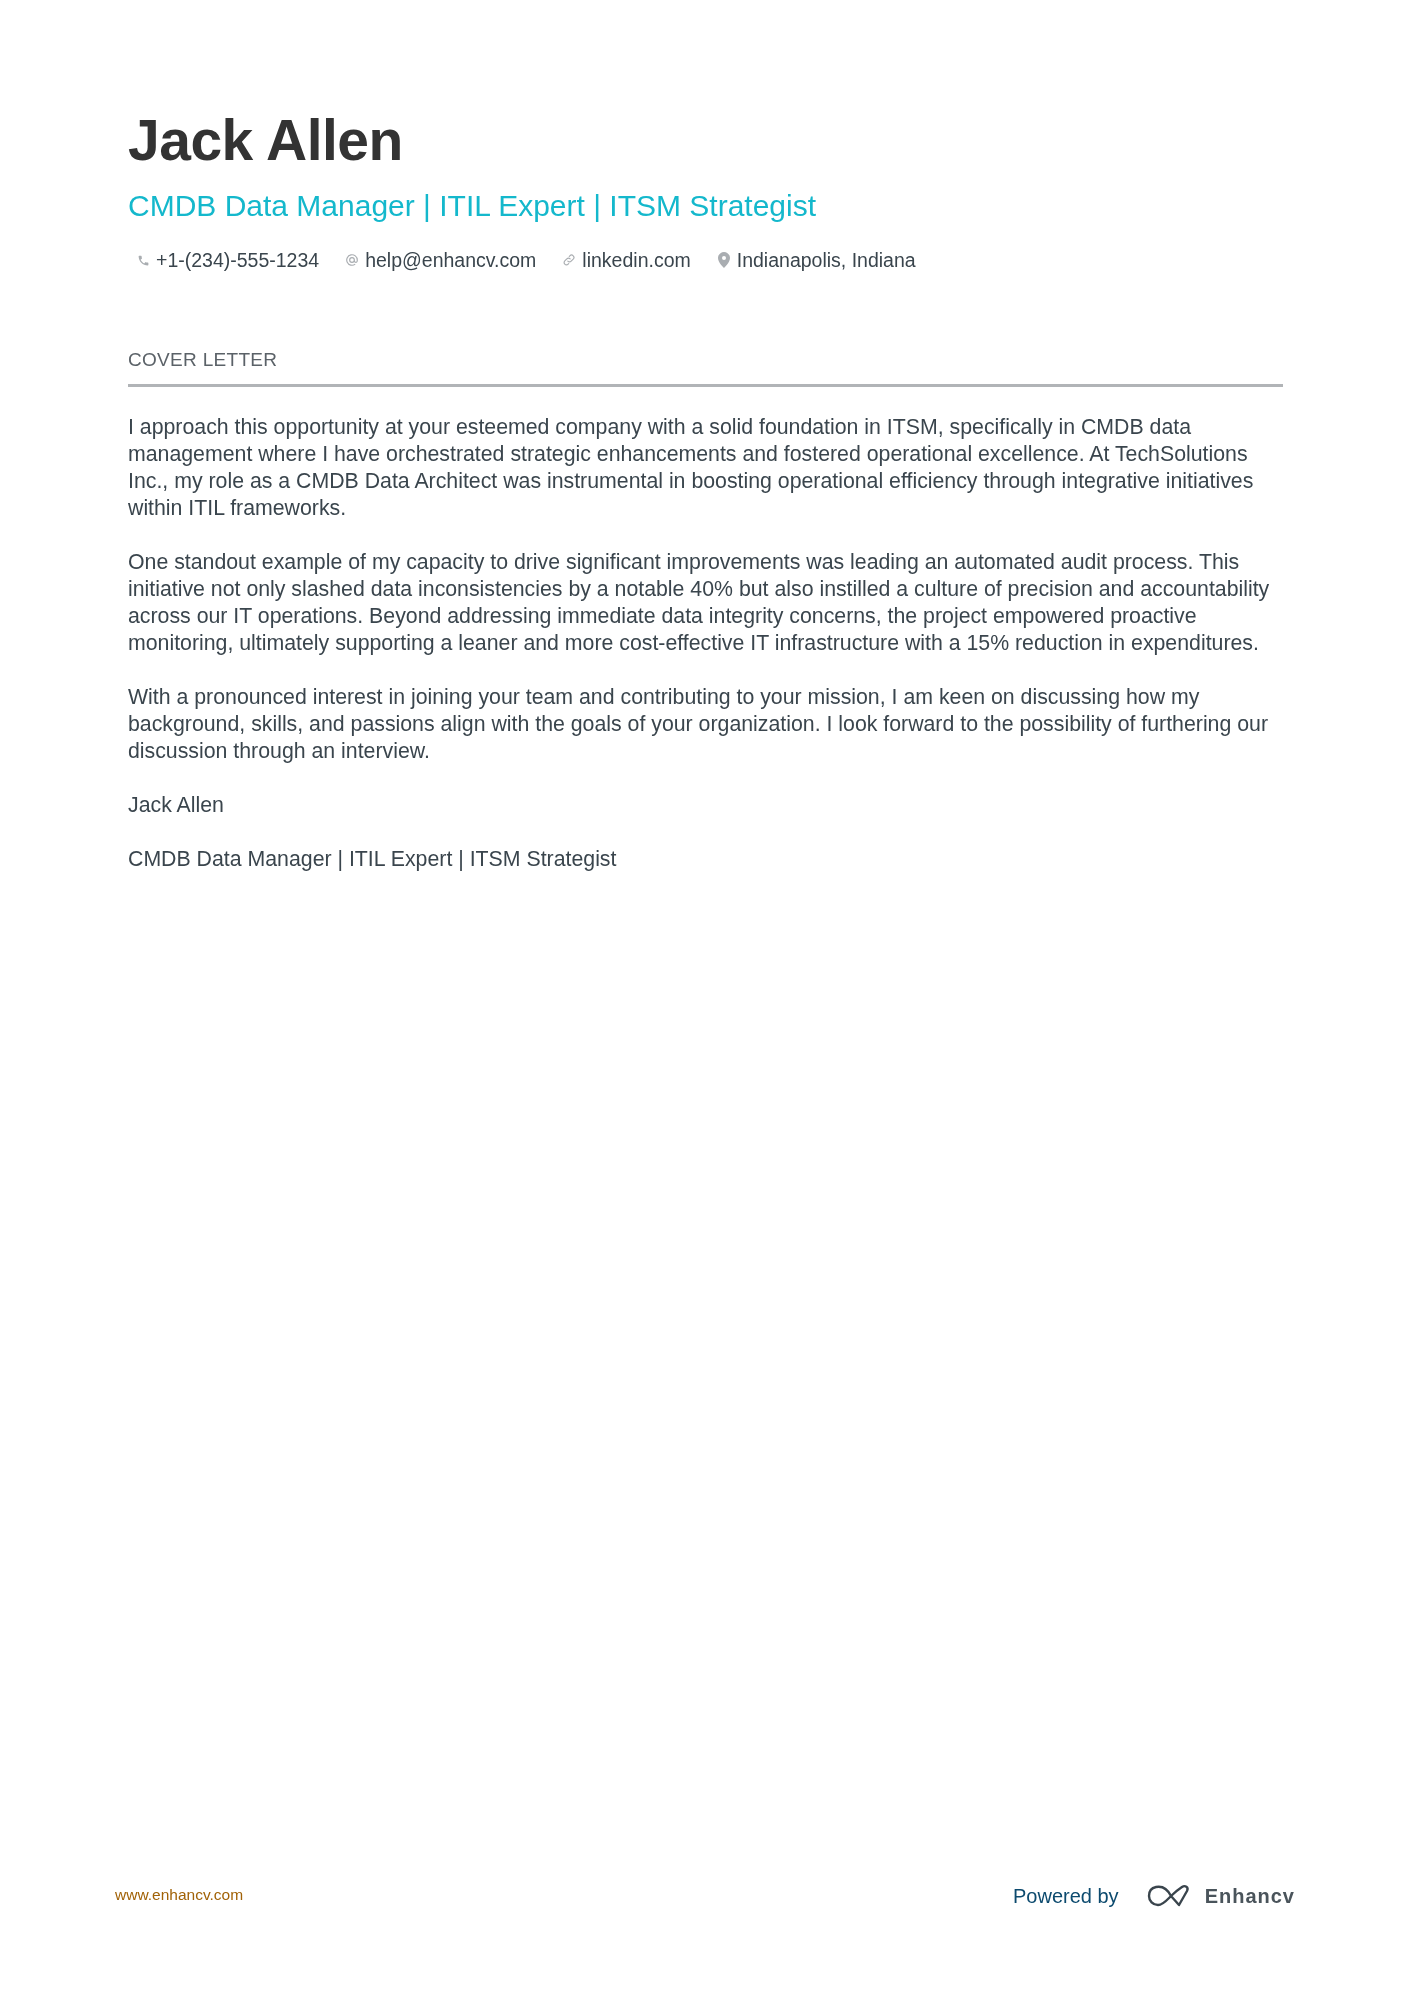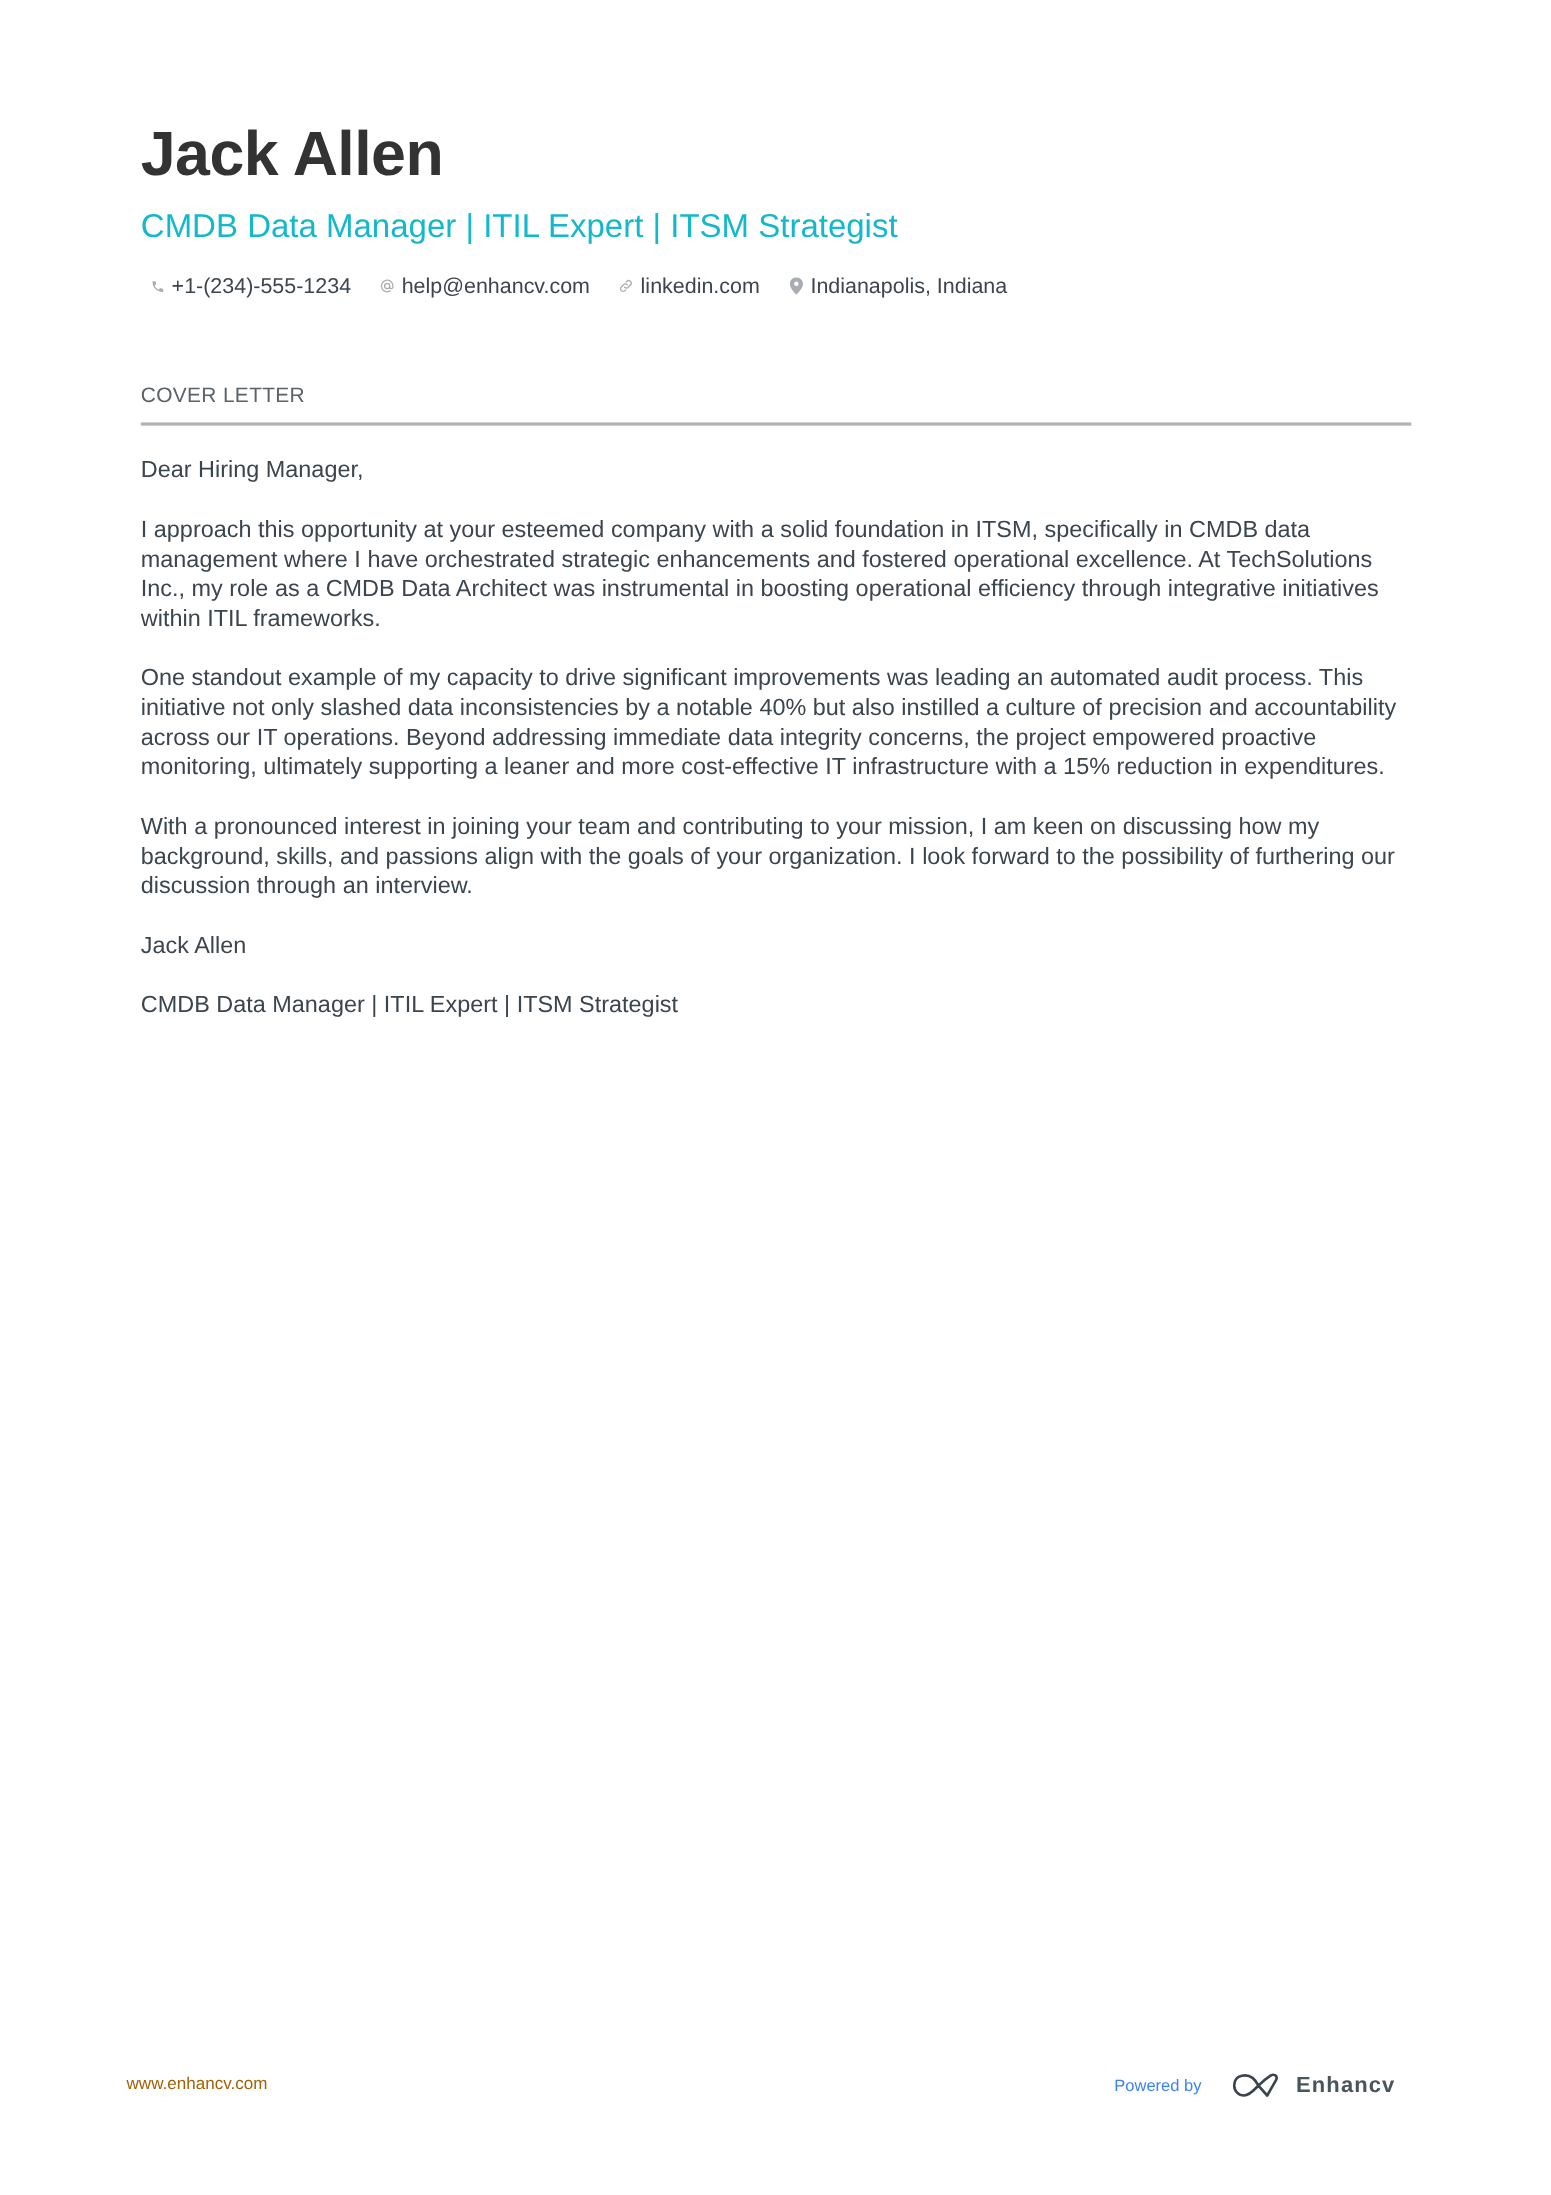--- a/index.html
+++ b/index.html
@@ -111,22 +111,22 @@
   }
   .footer-right {
     position: absolute;
     left: 1013px;
     top: 1881px;
     display: flex;
     align-items: center;
     height: 30px;
   }
   .powered {
-    font-size: 15px;
-    color: #3b82f6;
+    font-size: 20px;
+    color: #0c4a6e;
     margin-right: 28px;
   }
   .brand-logo {
     width: 46px;
     height: 26px;
     margin-right: 12px;
     display: block;
   }
   .brand-name {
     font-size: 20px;
@@ -175,21 +175,20 @@
           </svg>
       </span>
       <span>Indianapolis, Indiana</span>
     </div>
   </div>
 
   <h3 class="section-title">COVER LETTER</h3>
   <div class="section-rule"></div>
 
   <div class="letter">
-    <p>Dear Hiring Manager,</p>
     <p>I approach this opportunity at your esteemed company with a solid foundation in ITSM, specifically in CMDB data management where I have orchestrated strategic enhancements and fostered operational excellence. At TechSolutions Inc., my role as a CMDB Data Architect was instrumental in boosting operational efficiency through integrative initiatives within ITIL frameworks.</p>
     <p>One standout example of my capacity to drive significant improvements was leading an automated audit process. This initiative not only slashed data inconsistencies by a notable 40% but also instilled a culture of precision and accountability across our IT operations. Beyond addressing immediate data integrity concerns, the project empowered proactive monitoring, ultimately supporting a leaner and more cost-effective IT infrastructure with a 15% reduction in expenditures.</p>
     <p>With a pronounced interest in joining your team and contributing to your mission, I am keen on discussing how my background, skills, and passions align with the goals of your organization. I look forward to the possibility of furthering our discussion through an interview.</p>
     <p>Jack Allen</p>
     <p>CMDB Data Manager | ITIL Expert | ITSM Strategist</p>
   </div>
 </div>
 
 <div class="footer-left">www.enhancv.com</div>
 

